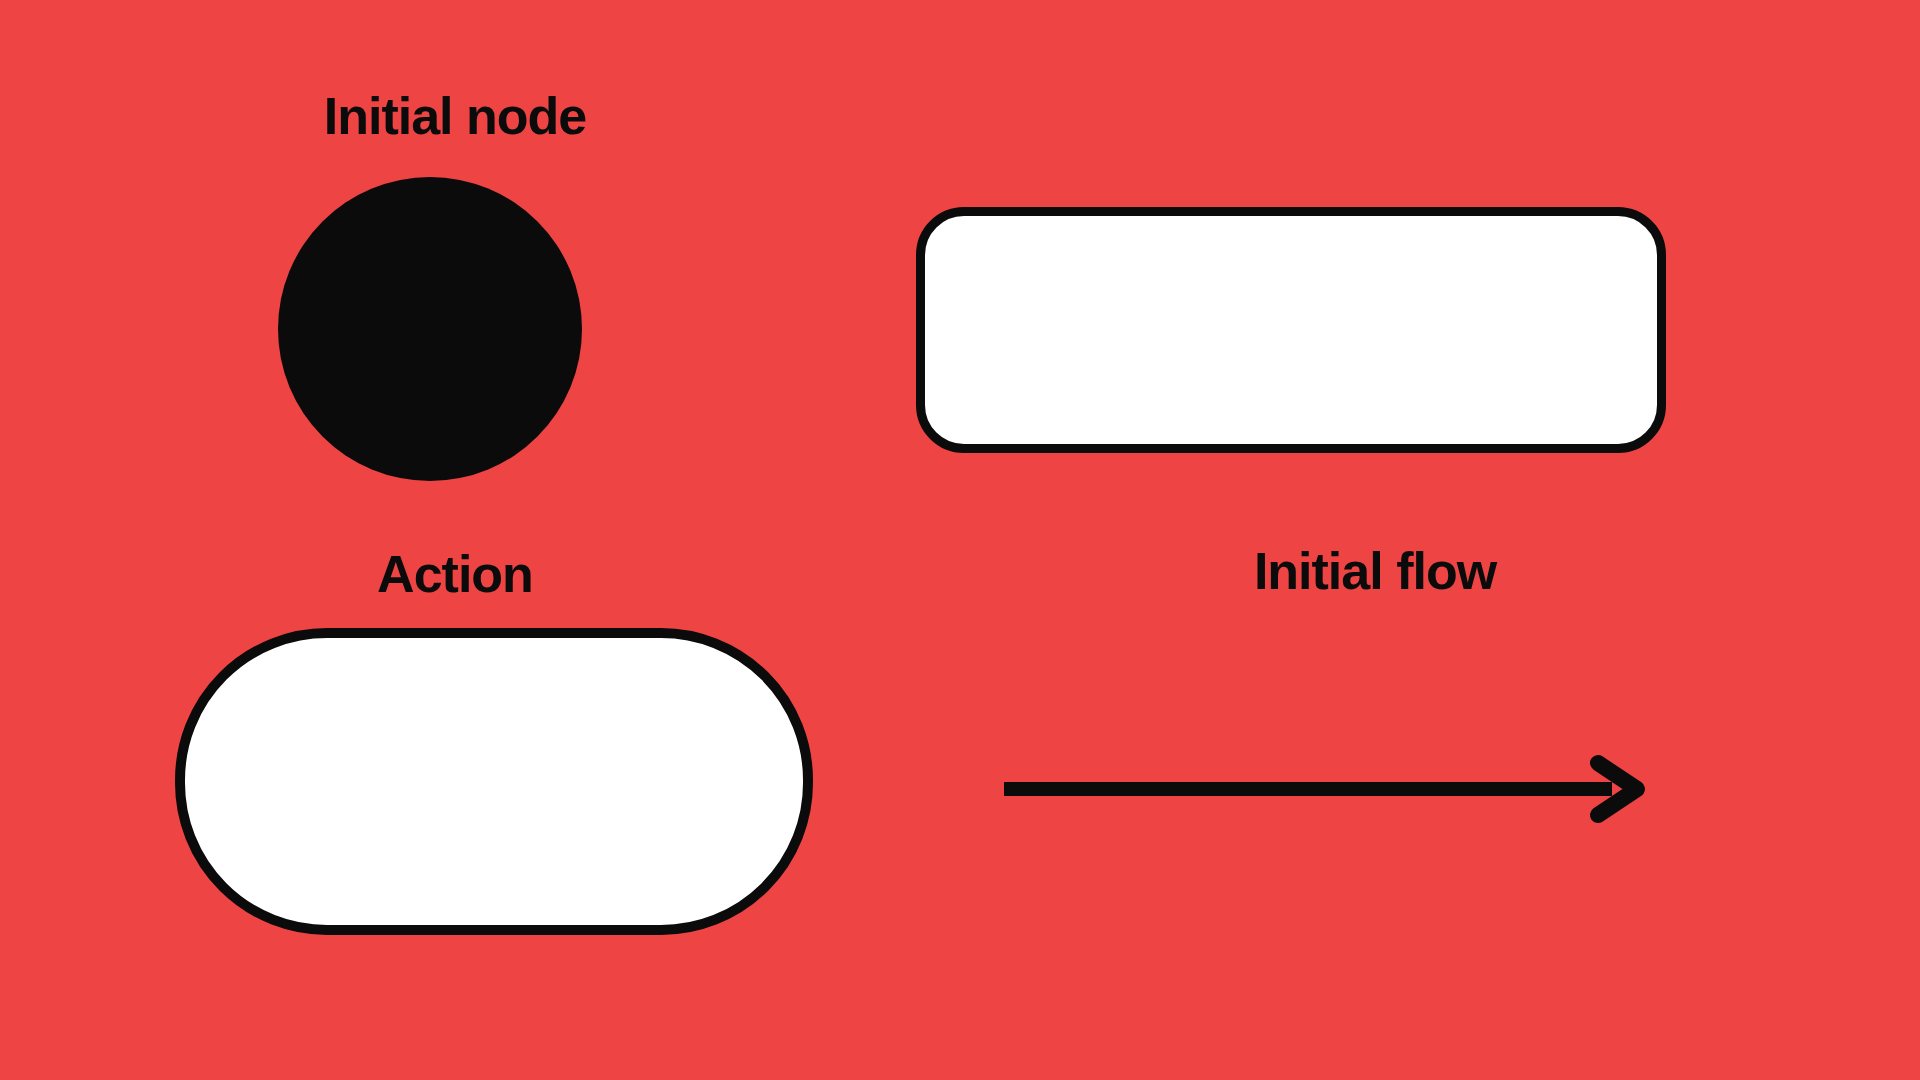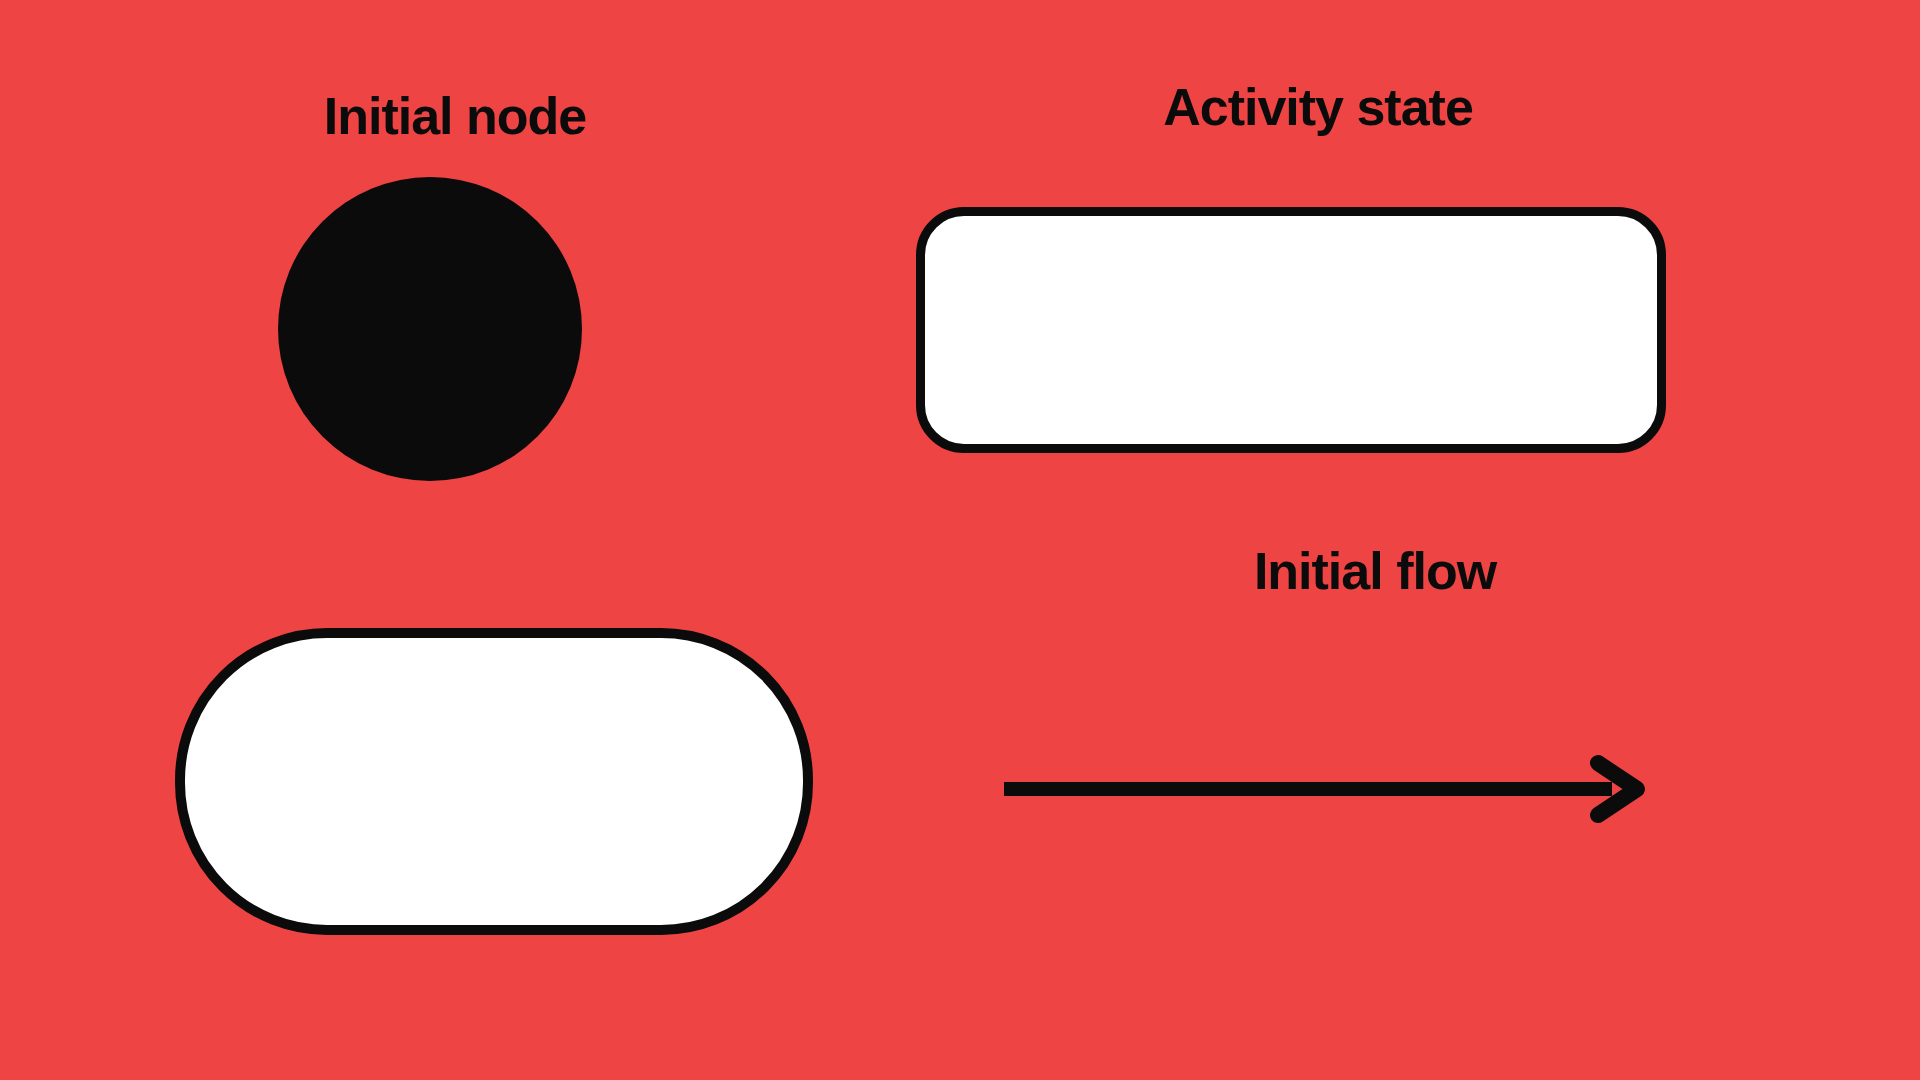--- a/index.html
+++ b/index.html
@@ -69,24 +69,24 @@
 </style>
 </head>
 <body>
 
 <div class="canvas">
 
   <div class="label lbl-initial">Initial node</div>
 
   <div class="shape circle"></div>
 
-  <div class="label lbl-activity">Activity state</div>
 
   <div class="shape activity-rect"></div>
 
+  <div class="label lbl-action">Action</div>
 
   <div class="shape action-stadium"></div>
 
   <div class="label lbl-control">Initial flow</div>
 
   <svg class="arrow" viewBox="0 0 670 120" xmlns="http://www.w3.org/2000/svg">
     <line class="stroke" x1="14" y1="59" x2="622" y2="59" stroke-width="14"></line>
     <path class="stroke" d="M 608 33 L 647 59 L 608 85" stroke-width="16" stroke-linecap="round" stroke-linejoin="round"></path>
   </svg>
 

